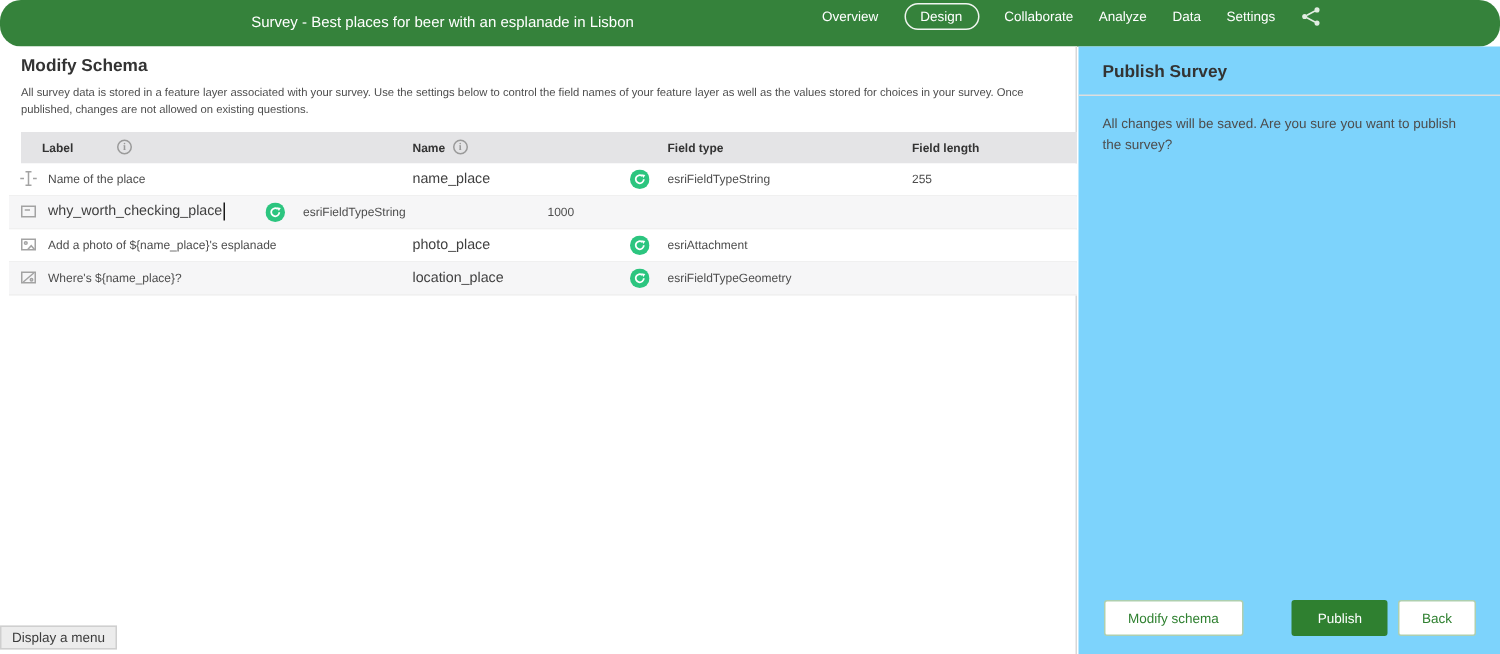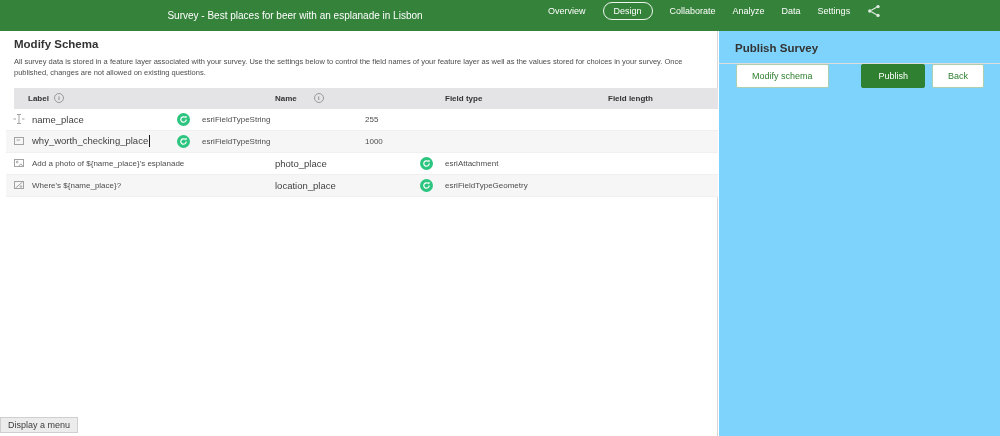--- a/index.html
+++ b/index.html
@@ -2,43 +2,43 @@
 <html><head>
 <meta charset="utf-8">
 <style>
   * { margin:0; padding:0; box-sizing:border-box; }
   html,body { width:1000px; height:436px; overflow:hidden; }
   body { font-family:"Liberation Sans", sans-serif; background:#fff; color:#4d4d4d; }
   .app { position:relative; width:1000px; height:436px; background:#fff; }
 
   
   .topbar { position:absolute; top:0; left:0; width:1000px; height:31px;
-            background:#35823B; color:#fff; }
+            background:#35823B; color:#fff;border-radius:14px; }
   .topbar-title { position:absolute; top:0; left:0; width:590px; height:31px;
                   line-height:31px; text-align:center; font-size:10px; }
   .topbar-nav { position:absolute; top:0; left:548px; height:21px;
                 display:flex; align-items:center; gap:17px; }
   .nav-item { font-size:9px; color:#fff; cursor:pointer; white-space:nowrap; }
   .nav-item.pill { border:1px solid rgba(255,255,255,.92); border-radius:10px;
                    padding:3px 10px; }
   .nav-glyph { display:flex; align-items:center; cursor:pointer; }
 
   
   .left-panel { position:absolute; top:31px; left:0; width:718px; height:405px;
                 background:#fff; border-right:1px solid #D8D8D8; }
   .lp-title { margin:7px 14px 6px 14px; font-size:11.5px; font-weight:bold; color:#333; }
   .lp-desc { margin:0 14px; max-width:700px; font-size:7.5px; line-height:1.5;
              color:#4d4d4d; }
 
   .schema-table { margin:9px 0 0 6px; width:712px; font-size:8px; color:#4d4d4d; }
   .thead { display:flex; align-items:center; height:21px; background:#E4E4E6;
            margin-left:8px; font-weight:bold; color:#333; }
   .th { display:flex; align-items:center; }
-  .th-label  { width:261px; padding-left:14px; }
-  .th-name   { width:145px;gap:12px; }
+  .th-label  { width:261px; padding-left:14px;gap:24px; }
+  .th-name   { width:145px; }
   .th-gap    { width:25px; }
   .th-type   { width:163px; }
   .th-length { width:110px; }
   .info-badge { display:inline-block; width:10px; height:10px; margin-left:5px;
                 border:1px solid #9a9a9a; border-radius:50%; color:#9a9a9a;
                 font-size:7px; line-height:8px; text-align:center;
                 font-weight:bold; font-family:"Liberation Serif", serif; }
 
   .row { display:flex; align-items:center; height:22px; border-bottom:1px solid #F0F0F0; background:#fff; }
   .row.alt { background:#F6F6F7; }
@@ -115,20 +115,21 @@
         <div class="th th-type">Field type</div>
         <div class="th th-length">Field length</div>
       </div>
 
       <div class="row">
         <span class="icon-col">
           <svg class="qicon" width="12" height="12" viewBox="0 0 12 12">
             <path d="M6 1.5 V10.5 M4 1.5 H8 M4 10.5 H8 M0.5 6 H3 M9 6 H11.5"></path>
           </svg>
         </span>
+        <span class="label-col">Name of the place</span>
         <span class="name-col">
           <span>name_place</span>
         </span>
         <span class="refresh-col">
           <span class="refresh-badge">
             <svg width="13" height="13" viewBox="0 0 13 13">
               <circle cx="6.5" cy="6.5" r="6.5" fill="#2CC57F"></circle>
               <path d="M9.2 6.5 a2.7 2.7 0 1 1 -1 -2.1" stroke="#fff" stroke-width="1.2" fill="none"></path>
               <polygon points="7.6,3.2 10.2,3.6 8.9,5.6" fill="#fff"></polygon>
             </svg>
@@ -208,20 +209,21 @@
           </span>
         </span>
         <span class="type-col">esriFieldTypeGeometry</span>
         <span class="length-col"></span>
       </div>
     </div>
   </section>
 
   <aside class="right-panel">
     <div class="rp-header">Publish Survey</div>
+    <div class="rp-body">All changes will be saved. Are you sure you want to publish the survey?</div>
     <div class="rp-footer">
       <button class="btn btn-outline">Modify schema</button>
       <button class="btn btn-solid btn-publish">Publish</button>
       <button class="btn btn-outline btn-back">Back</button>
     </div>
   </aside>
 
   <div class="status-tooltip">Display a menu</div>
 
 </div>

